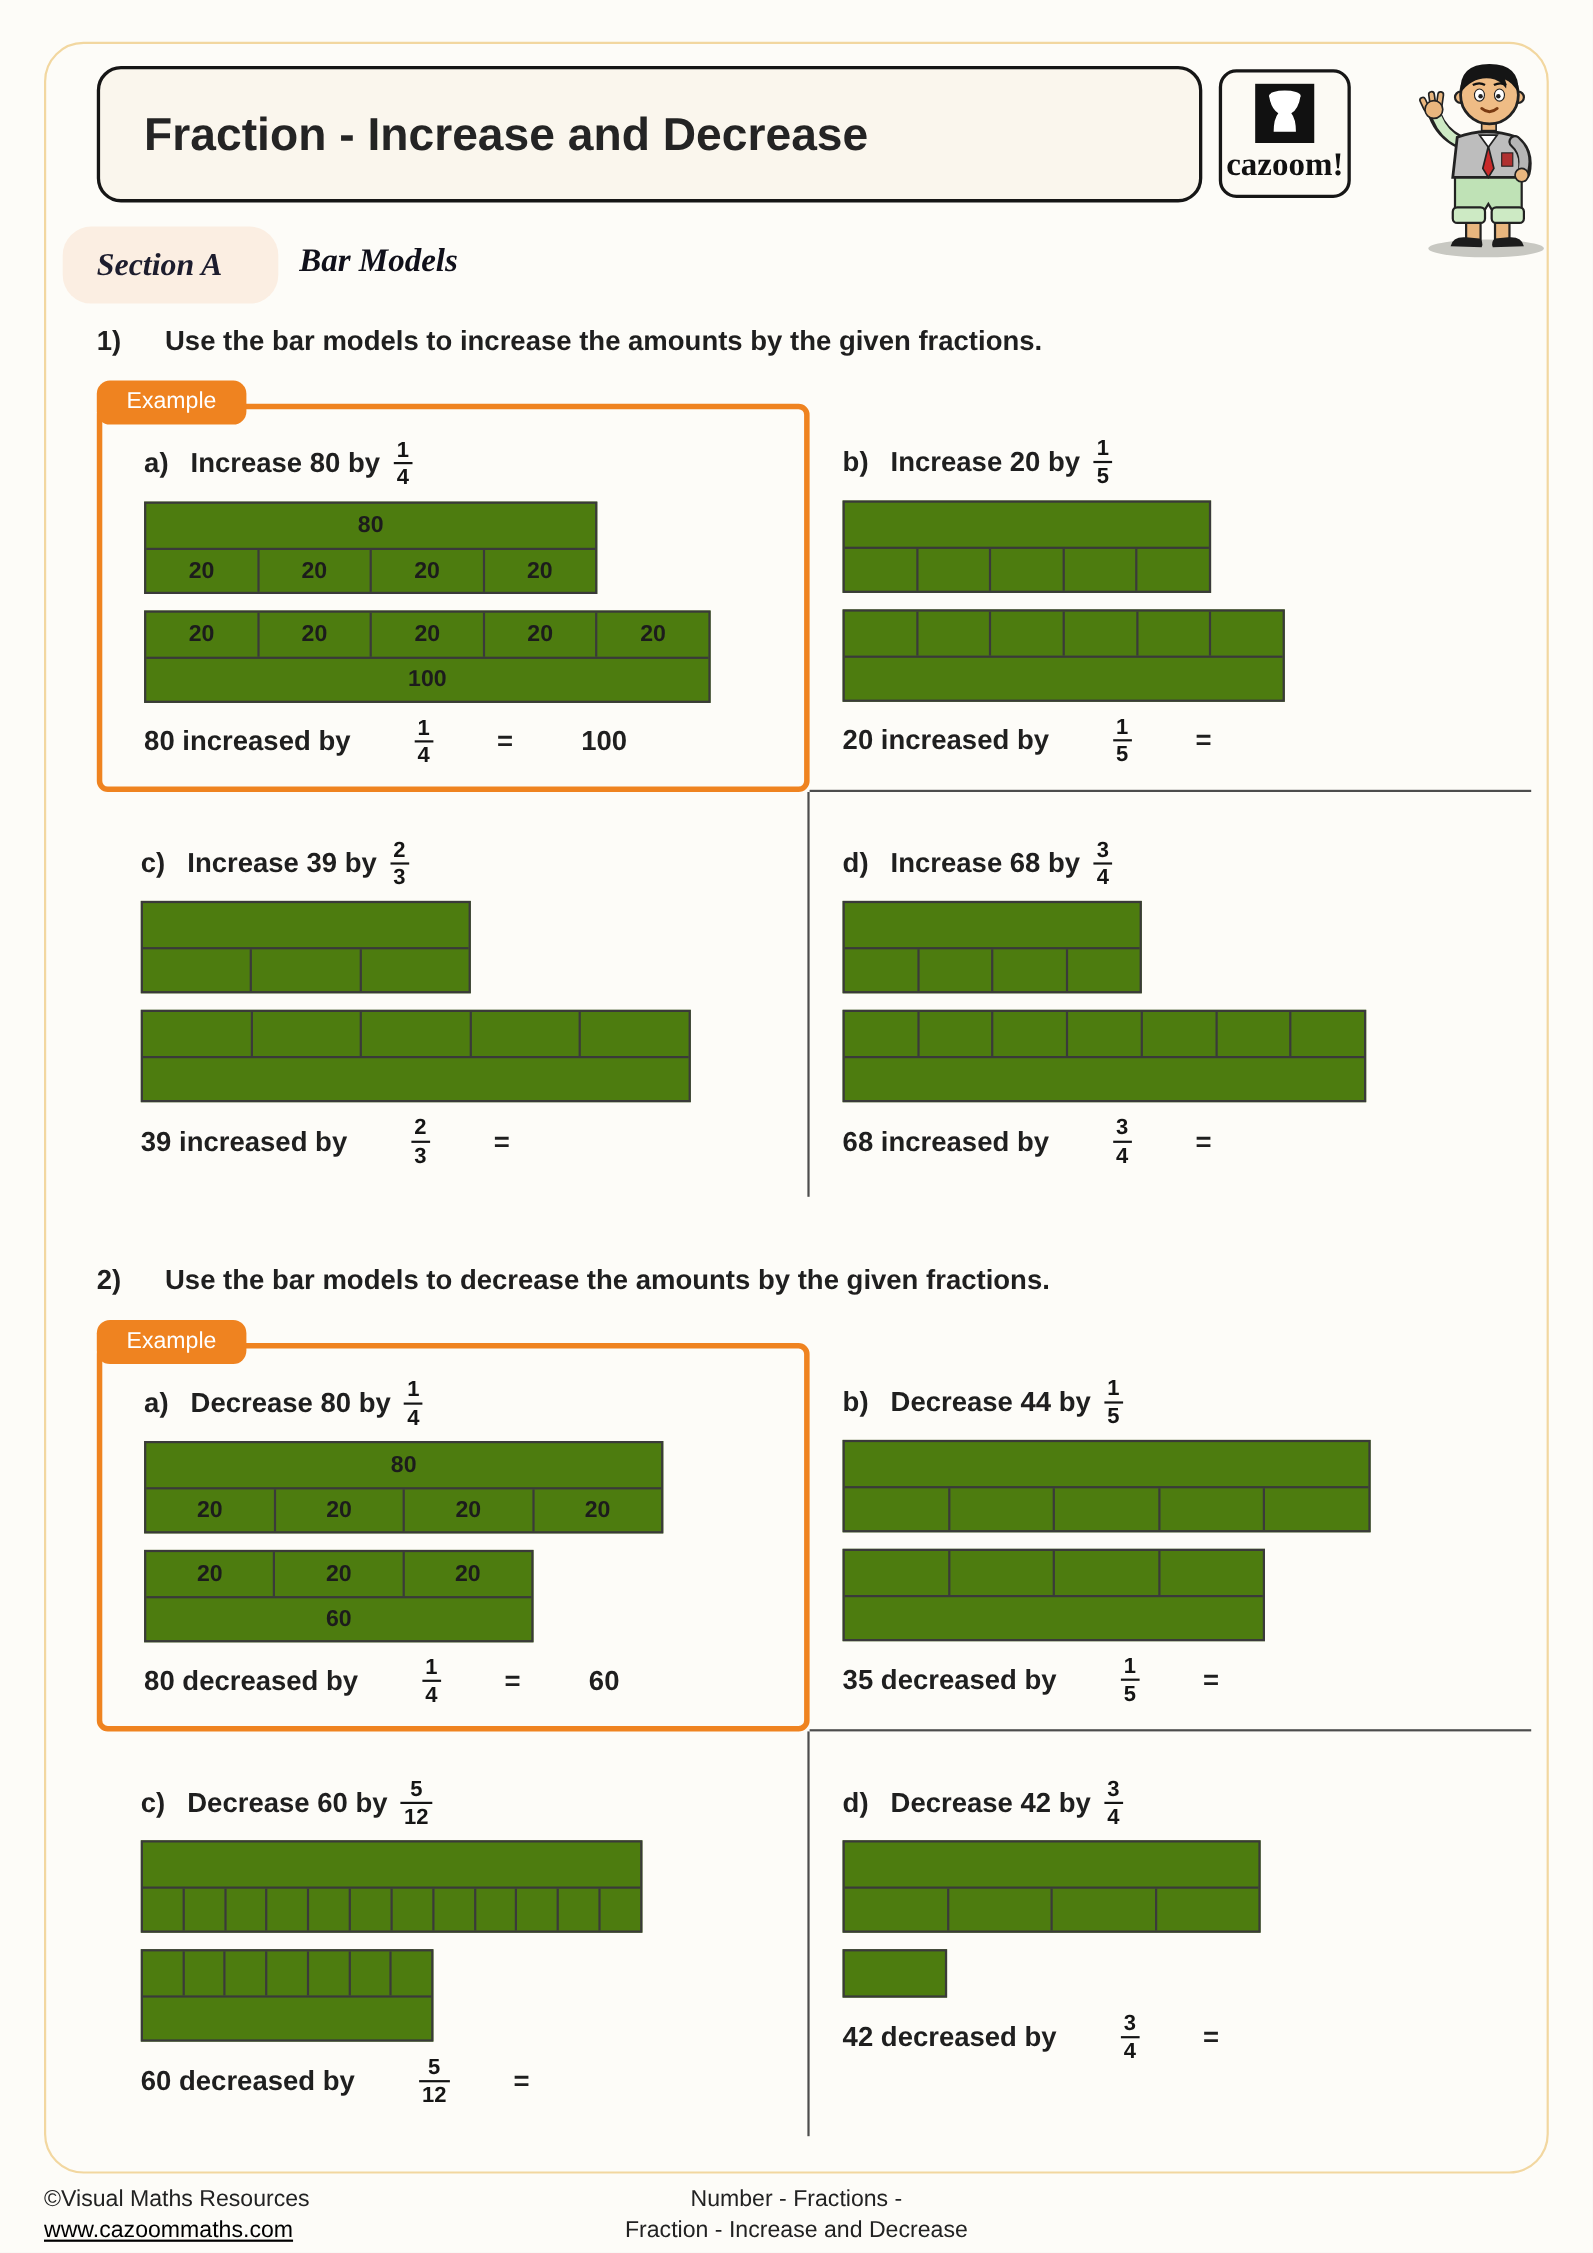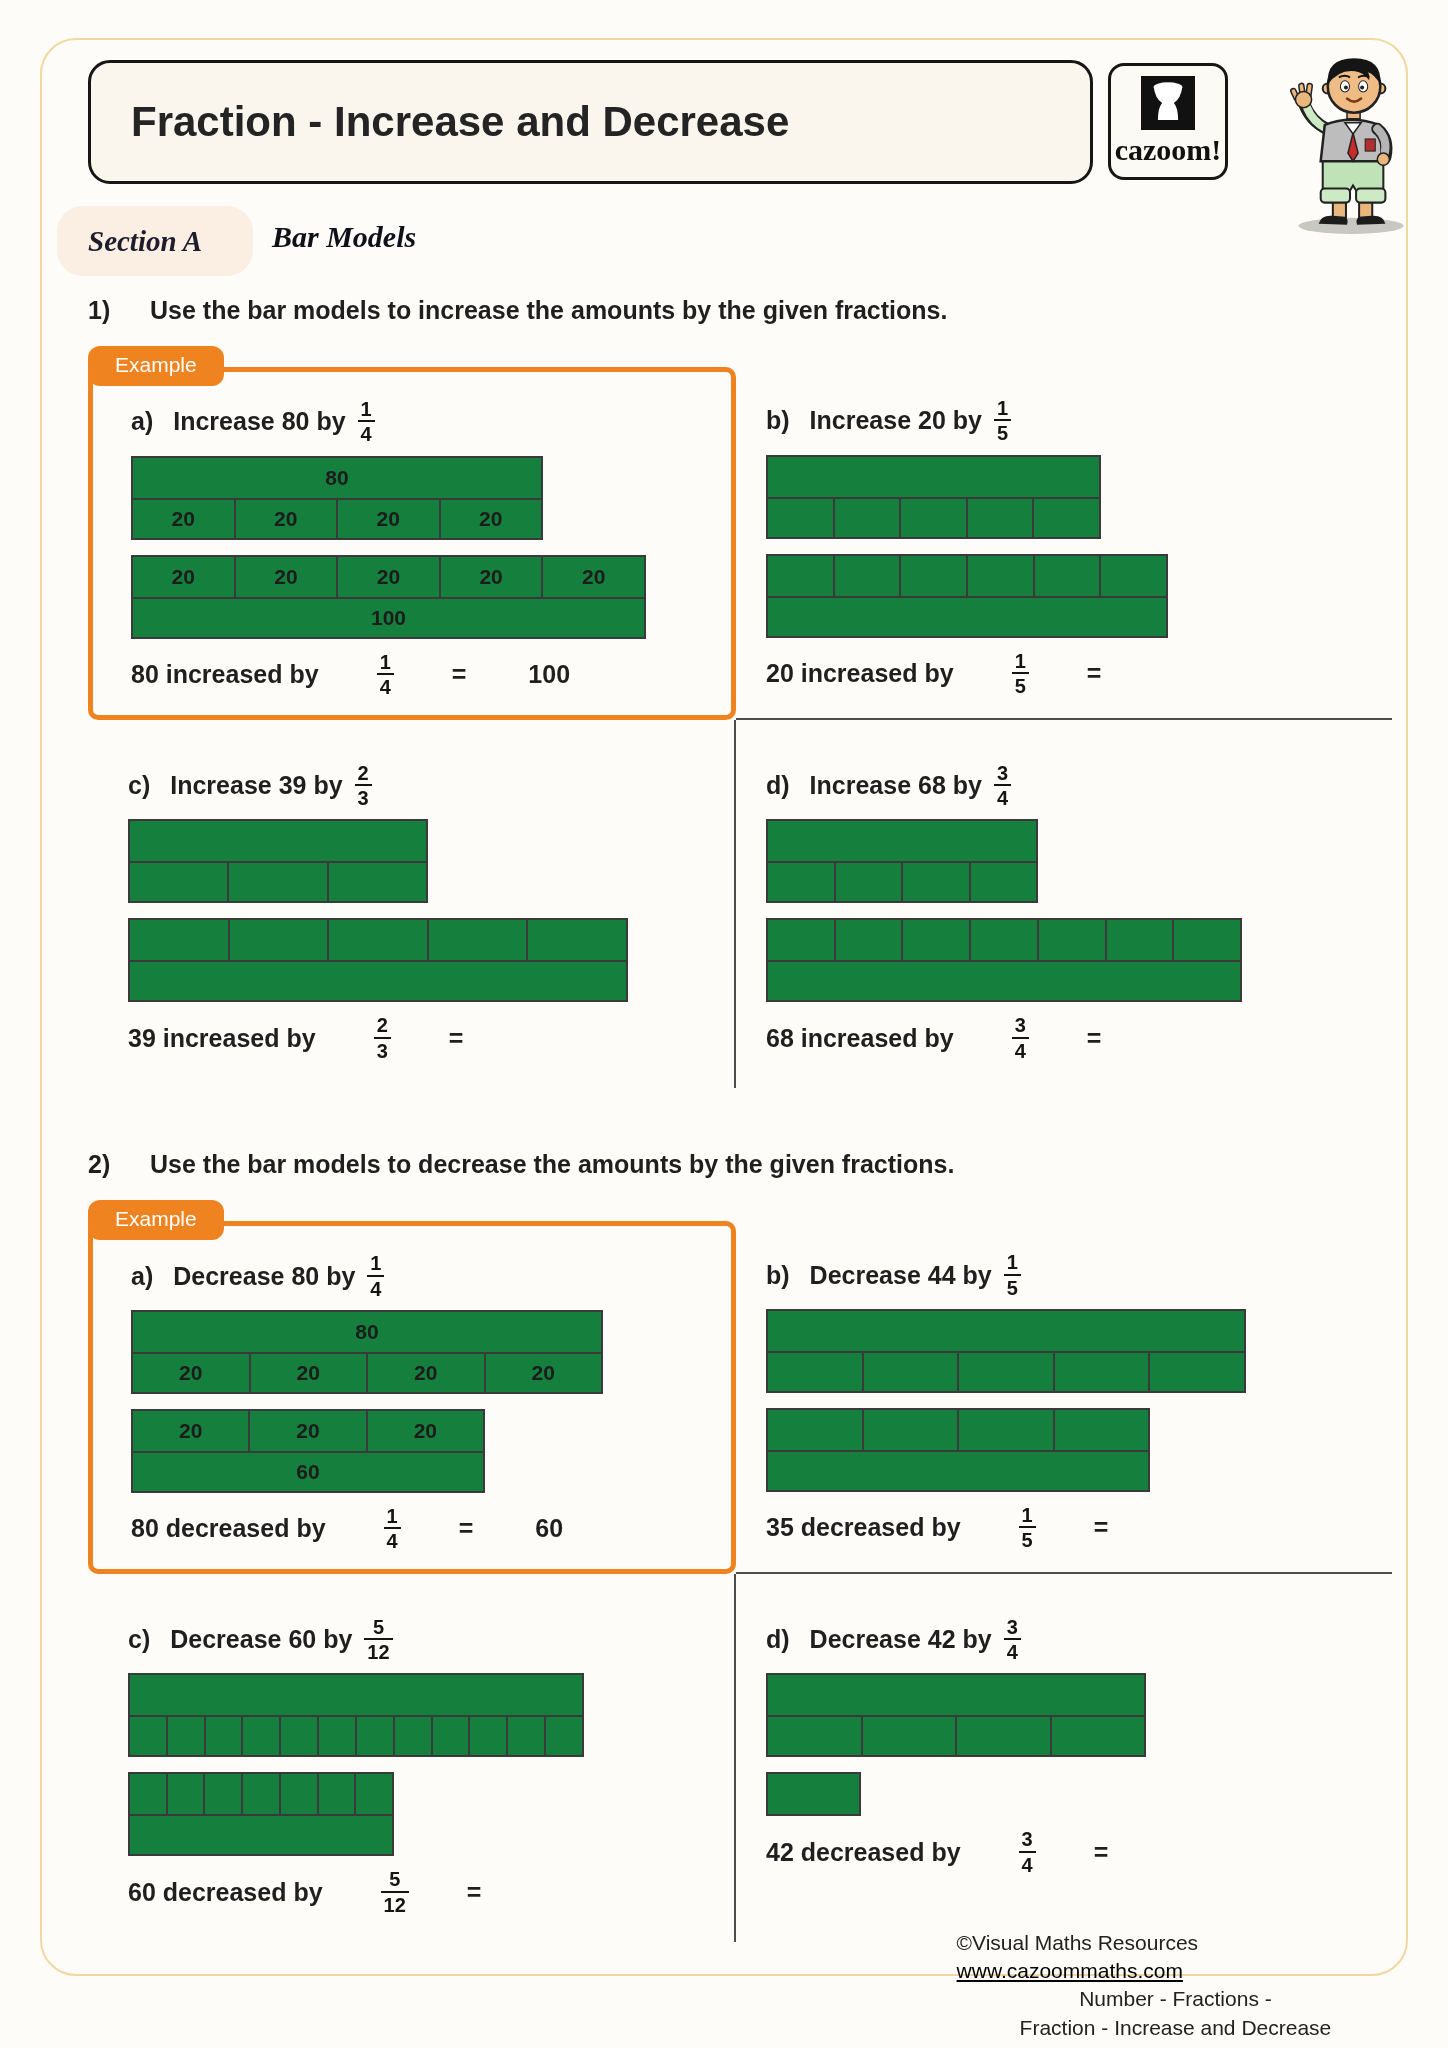--- a/index.html
+++ b/index.html
@@ -86,32 +86,32 @@
   .part-text{margin-right:12px;}
   .statement{display:flex;align-items:center;font-weight:700;font-size:25px;margin-top:12px;gap:46px;}
   .statement .frac{margin:0 12px;}
   .statement .eq{margin-right:16px;}
   
   .frac{display:inline-flex;flex-direction:column;align-items:center;
         font-size:20px;font-weight:700;line-height:1.12;color:#151515;}
   .frac .num{padding:0 3px;}
   .frac .den{border-top:2.5px solid #141414;padding:1px 3px 0;}
   
-  .bar-model{border:2px solid var(--bar-border);background:#15803d;}
+  .bar-model{border:2px solid var(--bar-border);background:#4d7c0f;}
   .model2{margin-top:15px;}
   .bar-row{display:flex;height:40px;}
   .bar-row + .bar-row{border-top:2px solid var(--bar-border);}
   .bar-cell{flex:1 1 0;display:flex;align-items:center;justify-content:center;
             font-weight:700;font-size:21px;color:#1c1c1c;}
   .bar-cell + .bar-cell{border-left:2px solid var(--bar-border);}
   
   .footer{
     position:absolute;left:40px;right:40px;bottom:6px;
     display:flex;align-items:flex-end;
-    font-size:21px;color:#222;line-height:1.35;flex-direction:column;
+    font-size:21px;color:#222;line-height:1.35;
   }
   .f-left{width:33%;}
   .f-center{width:34%;text-align:center;}
   .f-right{width:33%;text-align:right;}
   .f-link{color:#000000;text-decoration:underline;cursor:pointer;}
 </style>
 </head>
 <body>
 
 <div class="page">

